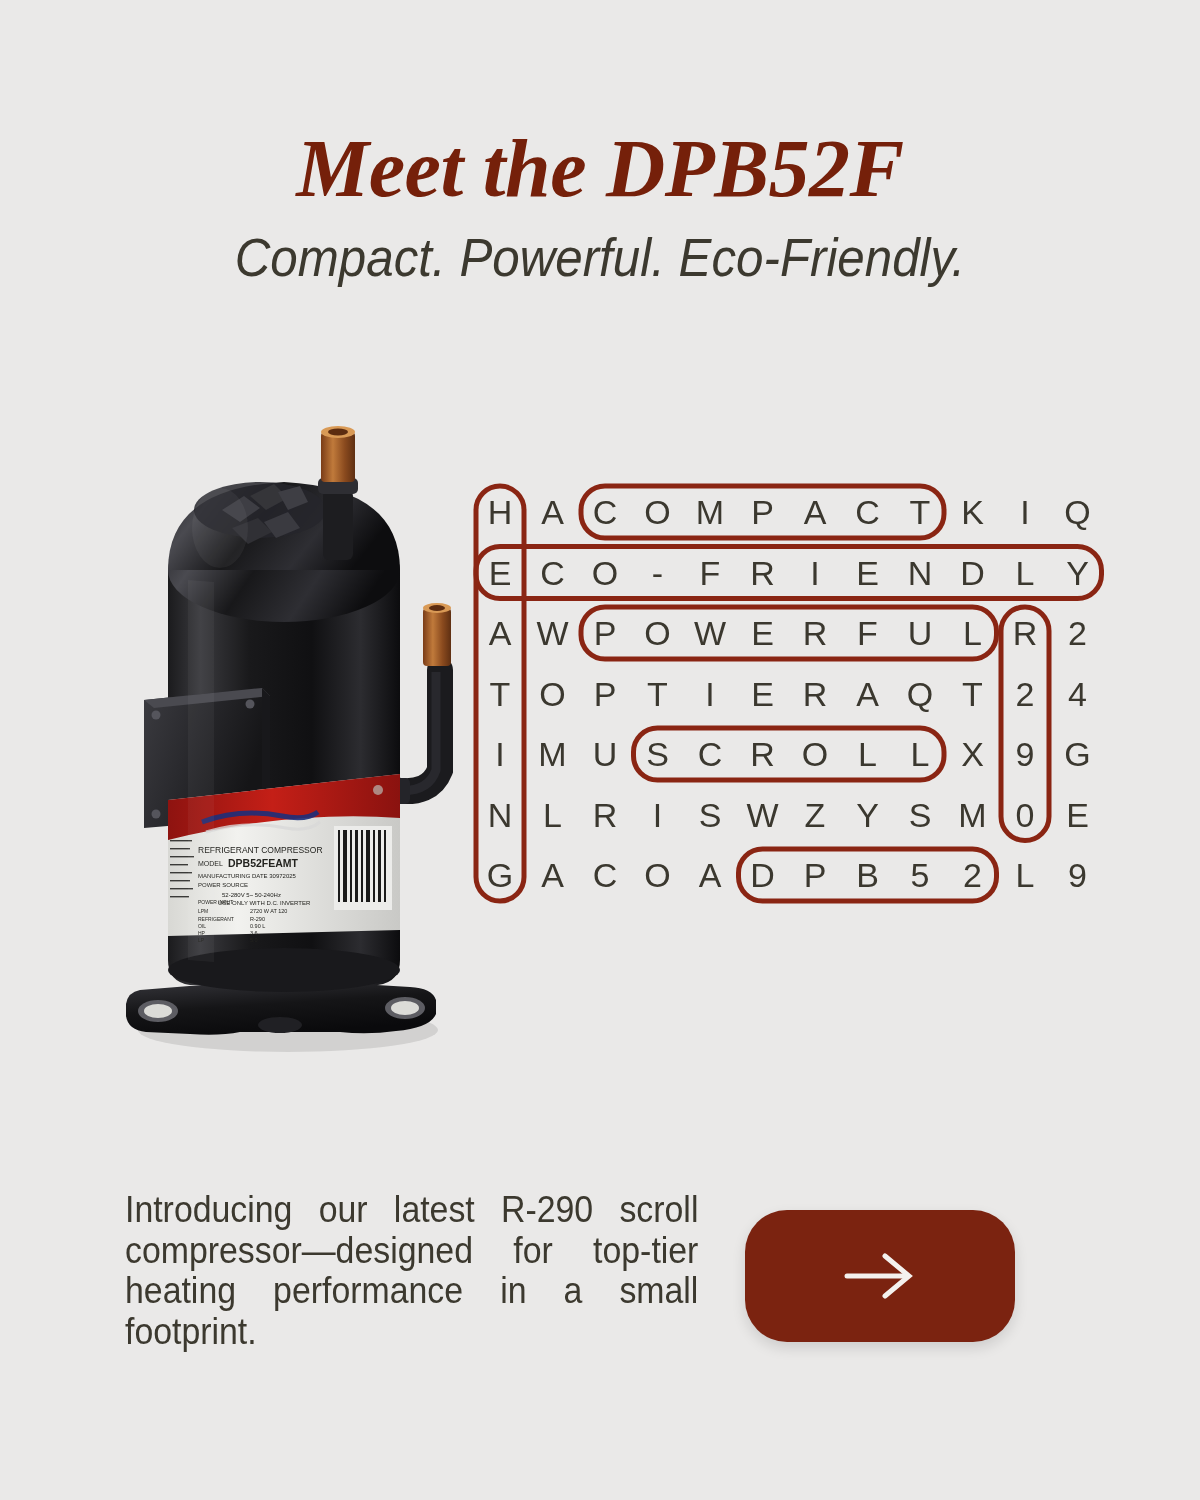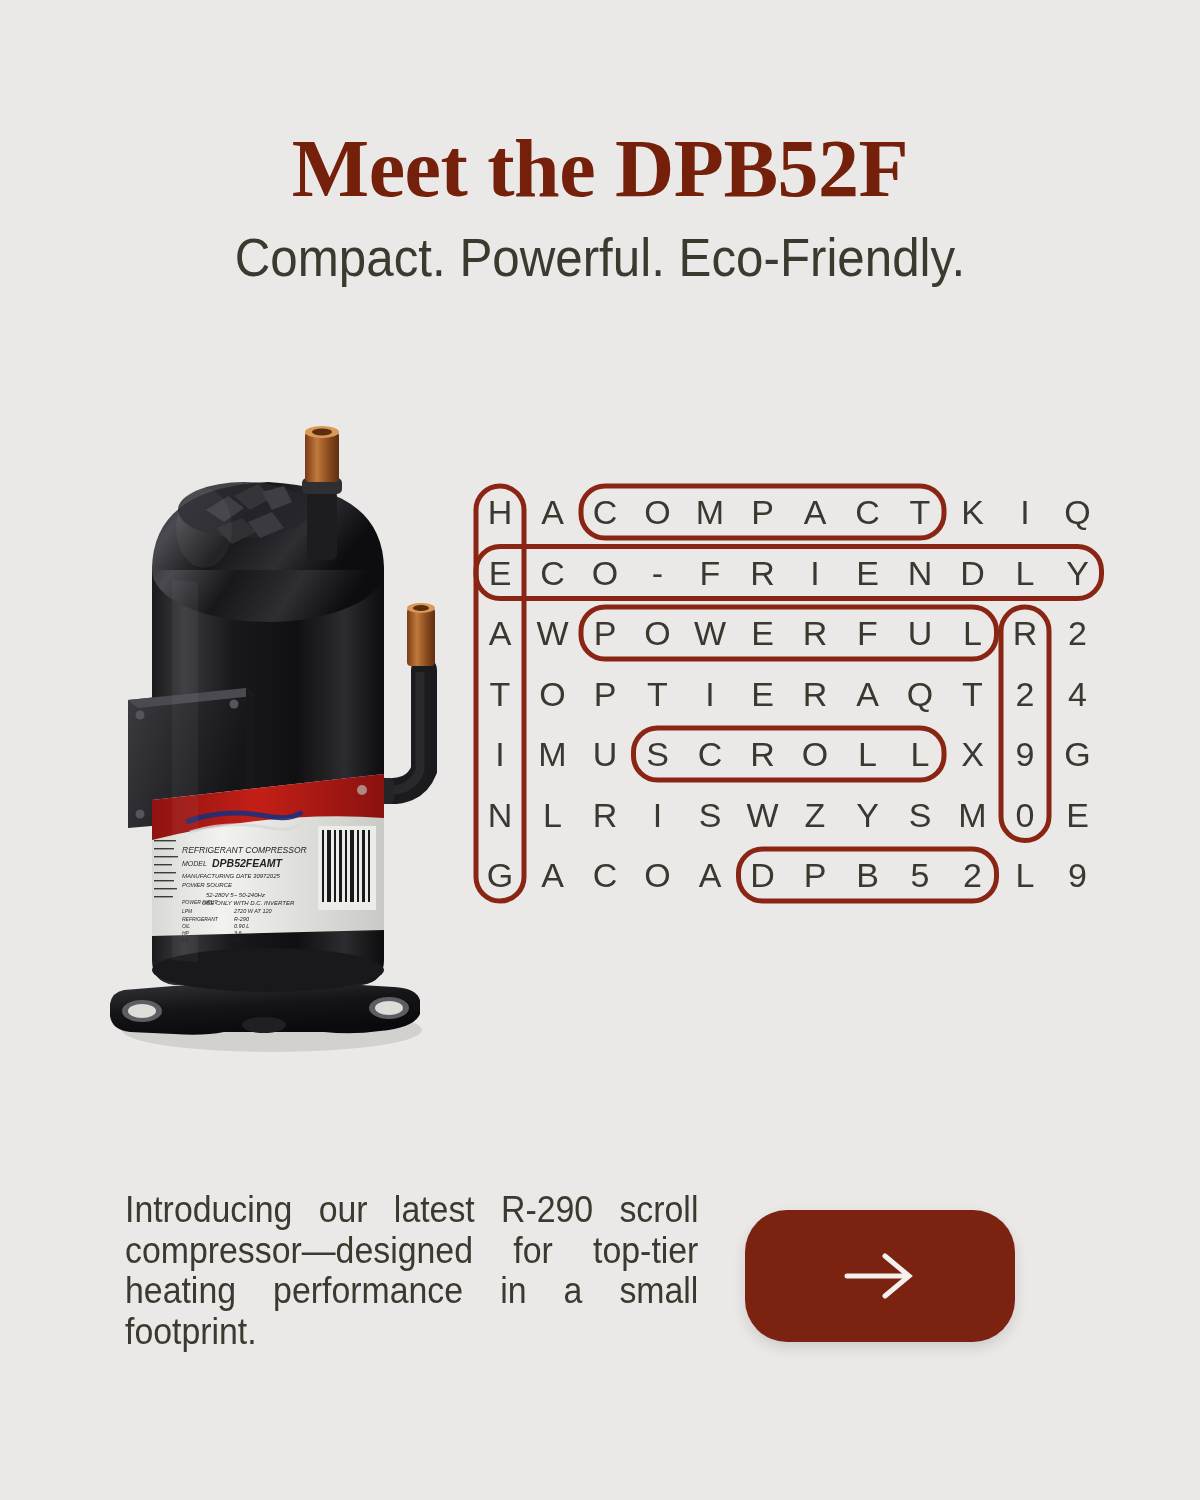--- a/index.html
+++ b/index.html
@@ -13,20 +13,21 @@
   body {
     background: #eae9e8;
     font-family: "Liberation Sans", sans-serif;
     position: relative;
   }
 
   
   .header {
     text-align: center;
     padding-top: 128px;
+    font-style: italic;
   }
 
   .headline {
     font-family: "Liberation Serif", serif;
     font-weight: bold;
     font-size: 82px;
     line-height: 1.0;
     color: #75200a;
     letter-spacing: -0.5px;
   }
@@ -133,21 +134,21 @@
 </head>
 <body>
 
 <div class="header">
   <div class="headline">Meet the DPB52F</div>
   <div class="subhead">Compact. Powerful. Eco-Friendly.</div>
 </div>
 
 <div class="stage">
 
-  <div class="product" style="left:94px;font-style:italic;">
+  <div class="product" style="left:110px;">
     <svg class="product-svg" width="400" height="720" viewBox="0 0 400 720">
       <defs>
         <linearGradient id="bodyGrad" x1="0" y1="0" x2="1" y2="0">
           <stop offset="0%" stop-color="#1b1b1d"></stop>
           <stop offset="14%" stop-color="#3a3a3e"></stop>
           <stop offset="35%" stop-color="#19191b"></stop>
           <stop offset="62%" stop-color="#101012"></stop>
           <stop offset="83%" stop-color="#2c2c30"></stop>
           <stop offset="100%" stop-color="#0c0c0e"></stop>
         </linearGradient>

